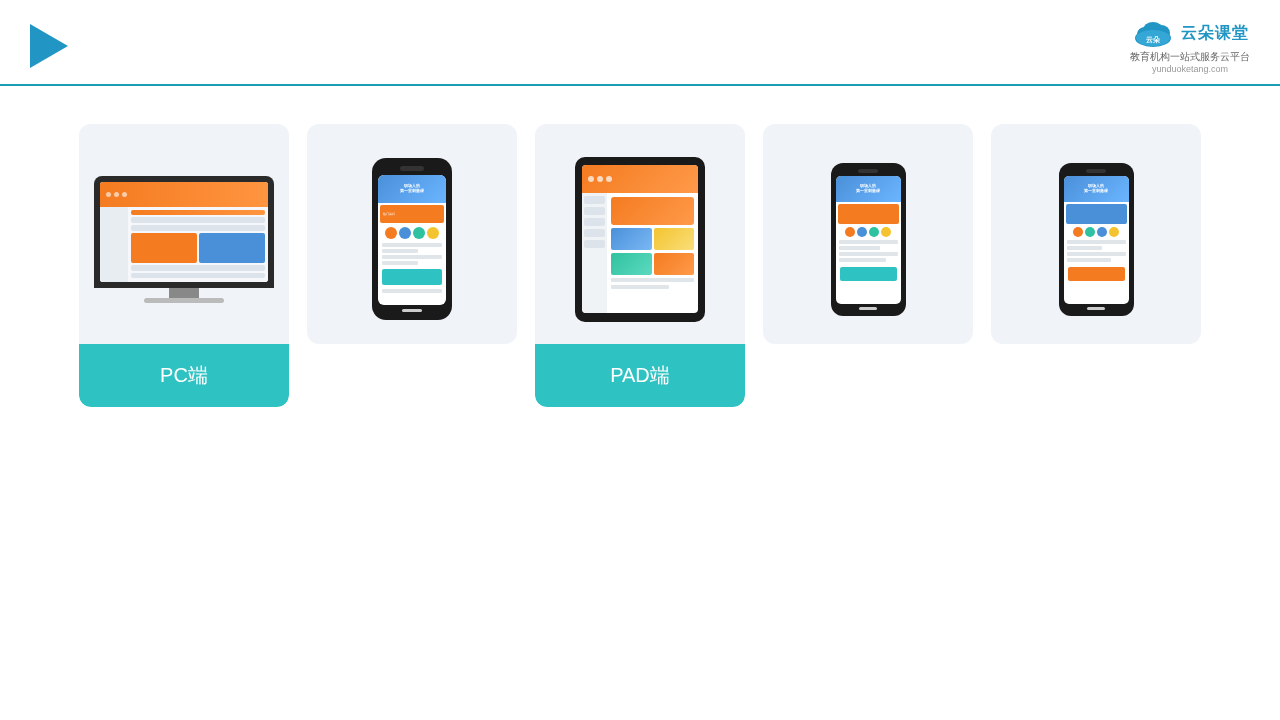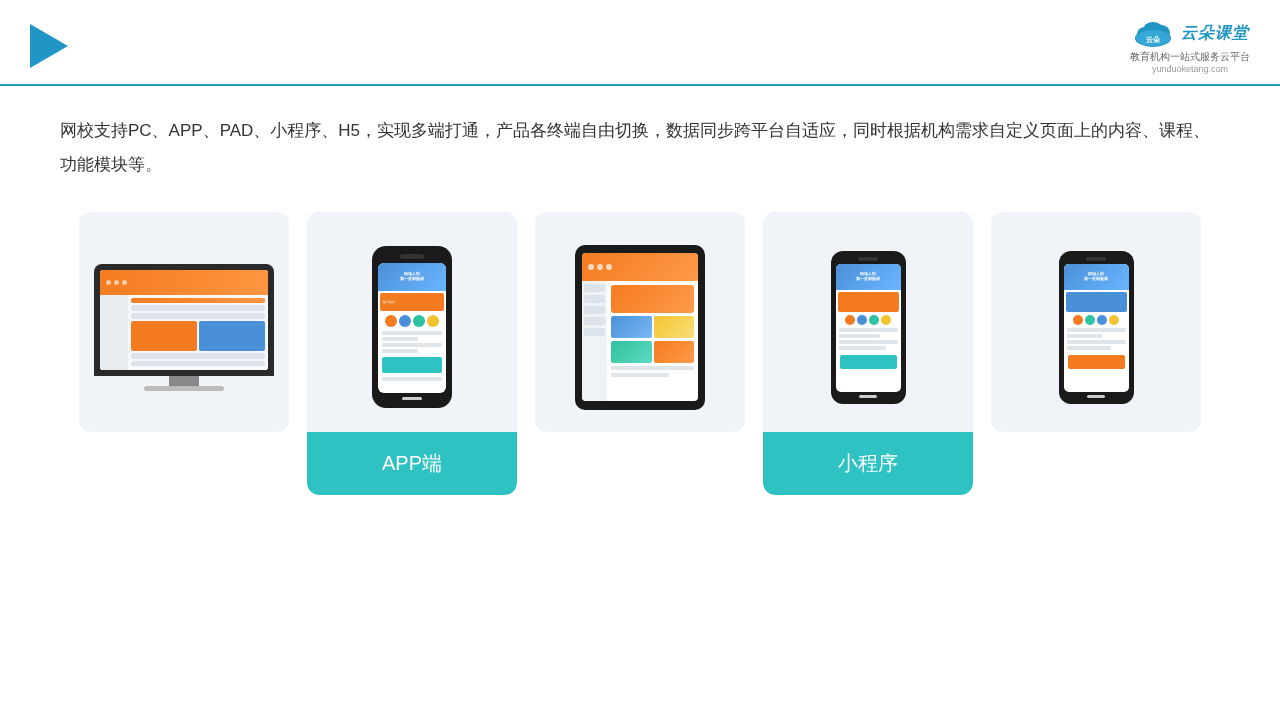--- a/index.html
+++ b/index.html
@@ -46,21 +46,20 @@
     .logo-cloud {
       display: flex;
       align-items: center;
       gap: 6px;
     }
     .logo-text {
       font-size: 16px;
       font-weight: 700;
       color: #2196c4;
       letter-spacing: 1px;
-      font-style: italic;
     }
     .logo-subtitle {
       font-size: 10px;
       color: #666;
       text-align: center;
       margin-top: 2px;
     }
     .logo-domain {
       font-size: 9px;
       color: #999;
@@ -468,21 +467,20 @@
         <text x="22" y="24" font-size="7" fill="white" text-anchor="middle" font-weight="bold">云朵</text>
       </svg>
       <span class="logo-text">云朵课堂</span>
     </div>
     <div class="logo-subtitle">教育机构一站式服务云平台</div>
     <div class="logo-domain">yunduoketang.com</div>
   </div>
 </div>
 
 <div class="content">
-  <div class="description">网校支持PC、APP、PAD、小程序、H5，实现多端打通，产品各终端自由切换，数据同步跨平台自适应，同时根据机构需求自定义页面上的内容、课程、功能模块等。</div>
 
   <div class="cards-container">
 
     <div class="card">
       <div class="card-image-area">
         <div class="pc-mockup">
           <div class="pc-screen-outer">
             <div class="pc-screen">
               <div class="pc-screen-bar">
                 <div class="pc-screen-bar-dot"></div>
@@ -502,20 +500,21 @@
                   <div class="pc-line"></div>
                   <div class="pc-line"></div>
                 </div>
               </div>
             </div>
           </div>
           <div class="pc-stand"></div>
           <div class="pc-base"></div>
         </div>
       </div>
+      <div class="card-label">PC端</div>
     </div>
 
     <div class="card">
       <div class="card-image-area">
         <div class="phone-mockup">
           <div class="phone-outer">
             <div class="phone-notch"></div>
             <div class="phone-screen">
               <div class="phone-screen-header">
                 <div class="phone-screen-header-text">职场人的<br>第一堂刺激课</div>
@@ -537,21 +536,20 @@
                   <div class="phone-line phone-line-short"></div>
                   <div style="height:16px;background:#2fc2c2;border-radius:2px;margin-top:2px;"></div>
                   <div class="phone-line" style="margin-top:2px;"></div>
                 </div>
               </div>
             </div>
             <div class="phone-bottom-bar"></div>
           </div>
         </div>
       </div>
-      <div class="card-label">APP端</div>
     </div>
 
     <div class="card">
       <div class="card-image-area">
         <div class="tablet-mockup">
           <div class="tablet-outer">
             <div class="tablet-screen">
               <div class="tablet-screen-header">
                 <div class="tablet-nav-dot"></div>
                 <div class="tablet-nav-dot"></div>
@@ -576,20 +574,21 @@
                     <div class="tablet-card-sm" style="background:linear-gradient(135deg,#f47b20,#ff9a4a);border-radius:2px;"></div>
                   </div>
                   <div style="height:4px;background:#e0e5ea;border-radius:1px;"></div>
                   <div style="height:4px;background:#e0e5ea;border-radius:1px;width:70%;"></div>
                 </div>
               </div>
             </div>
           </div>
         </div>
       </div>
+      <div class="card-label">PAD端</div>
     </div>
 
     <div class="card">
       <div class="card-image-area">
         <div class="mini-phone-mockup">
           <div class="mini-phone-outer">
             <div class="mini-phone-notch"></div>
             <div class="mini-phone-screen">
               <div class="mini-phone-header">
                 <div class="mini-phone-header-text">职场人的<br>第一堂刺激课</div>
@@ -608,21 +607,20 @@
                   <div class="mini-phone-line"></div>
                   <div class="mini-phone-line" style="width:80%;"></div>
                 </div>
                 <div style="height:14px;background:#2fc2c2;border-radius:2px;margin:2px 2px 0;"></div>
               </div>
             </div>
             <div class="mini-phone-bottom"></div>
           </div>
         </div>
       </div>
-      <div class="card-label">小程序</div>
     </div>
 
     <div class="card">
       <div class="card-image-area">
         <div class="mini-phone-mockup">
           <div class="mini-phone-outer">
             <div class="mini-phone-notch"></div>
             <div class="mini-phone-screen">
               <div class="mini-phone-header">
                 <div class="mini-phone-header-text">职场人的<br>第一堂刺激课</div>

